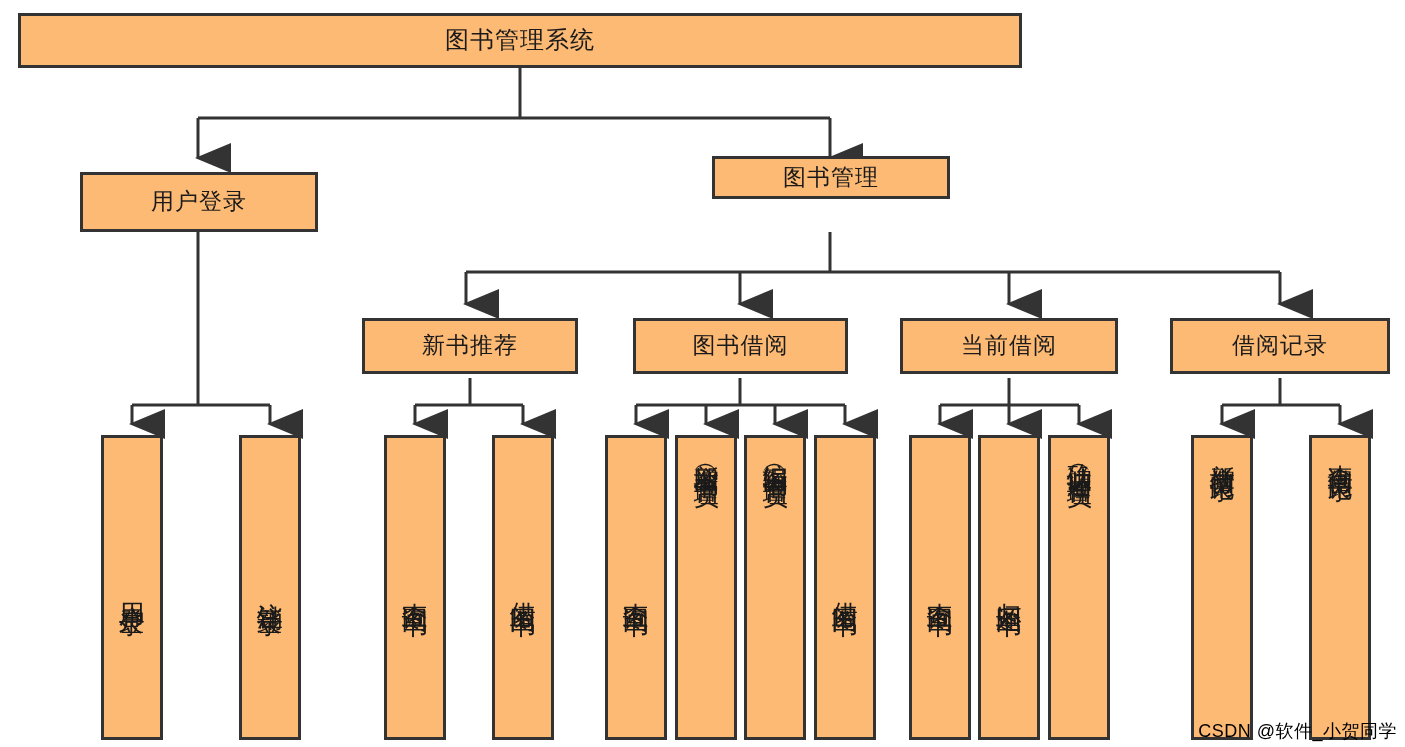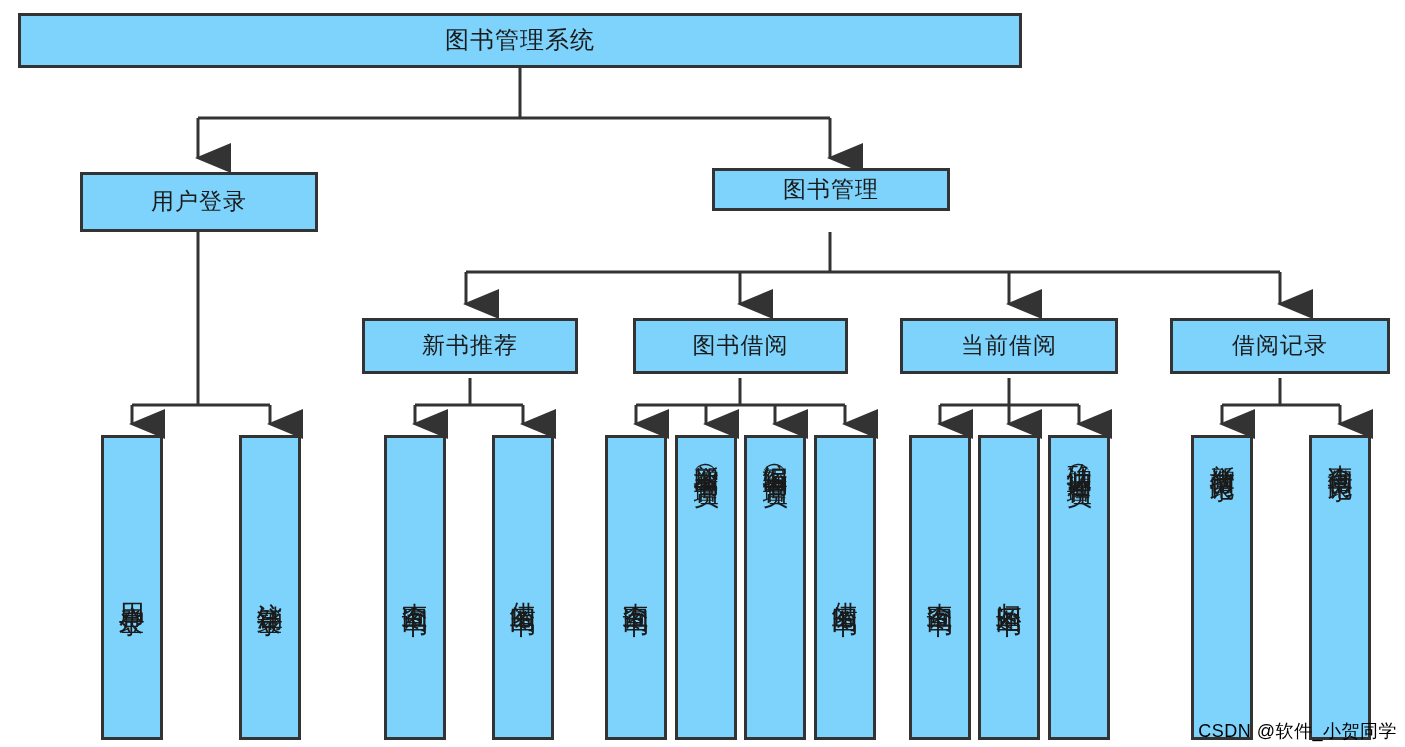--- a/index.html
+++ b/index.html
@@ -22,21 +22,21 @@
     position: absolute;
     left: 0;
     top: 0;
     width: 1405px;
     height: 747px;
     pointer-events: none;
   }
   .node {
     position: absolute;
     box-sizing: border-box;
-    background: #7dd3fc;
+    background: #fdba74;
     border: 3px solid #333333;
     display: flex;
     align-items: center;
     justify-content: center;
     color: #1a1a1a;
   }
   .node .label {
     text-align: center;
     line-height: 1.12;
     white-space: pre-line;
@@ -140,21 +140,21 @@
     </g>
   </svg>
 
   <div class="node root h" style="left:18px; top:13px; width:1004px; height:55px;">
     <span class="label">图书管理系统</span>
   </div>
 
   <div class="node h" style="left:80px; top:172px; width:238px; height:60px;">
     <span class="label">用户登录</span>
   </div>
-  <div class="node h" style="left:712px; top:168px; width:238px; height:43px;">
+  <div class="node h" style="left:712px; top:156px; width:238px; height:43px;">
     <span class="label">图书管理</span>
   </div>
 
   <div class="node h" style="left:633px; top:318px; width:215px; height:56px;">
     <span class="label">图书借阅</span>
   </div>
   <div class="node h" style="left:362px; top:318px; width:216px; height:56px;">
     <span class="label">新书推荐</span>
   </div>
   <div class="node h" style="left:1170px; top:318px; width:220px; height:56px;">

